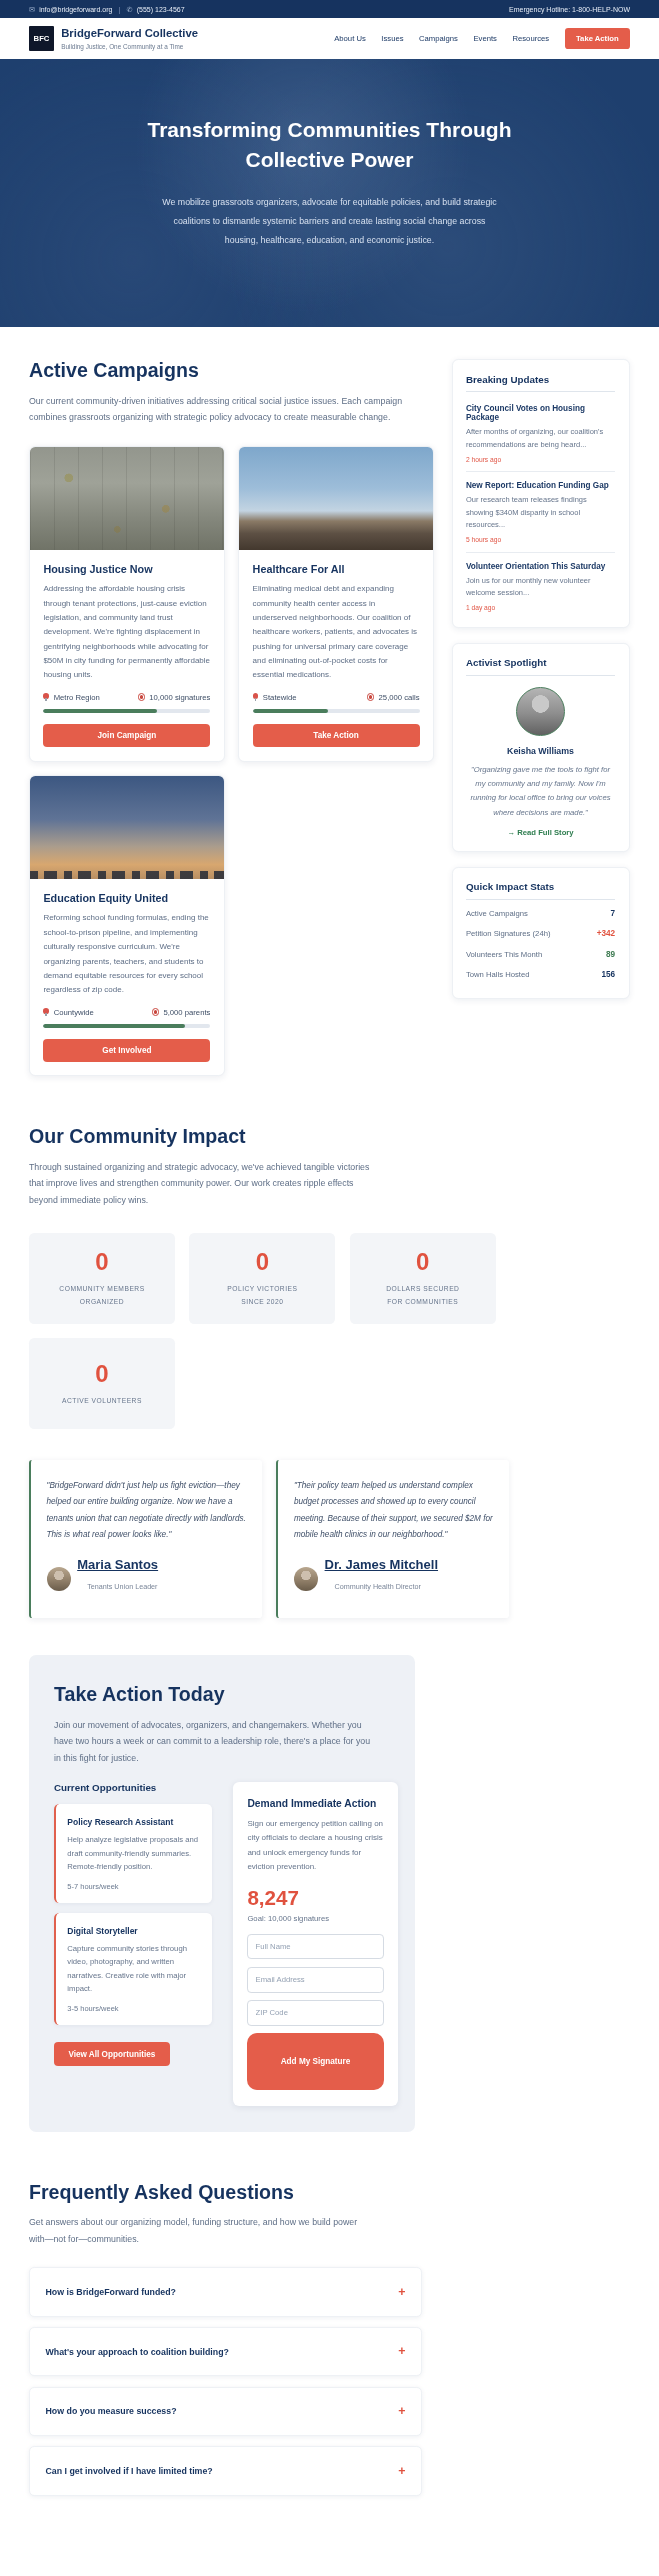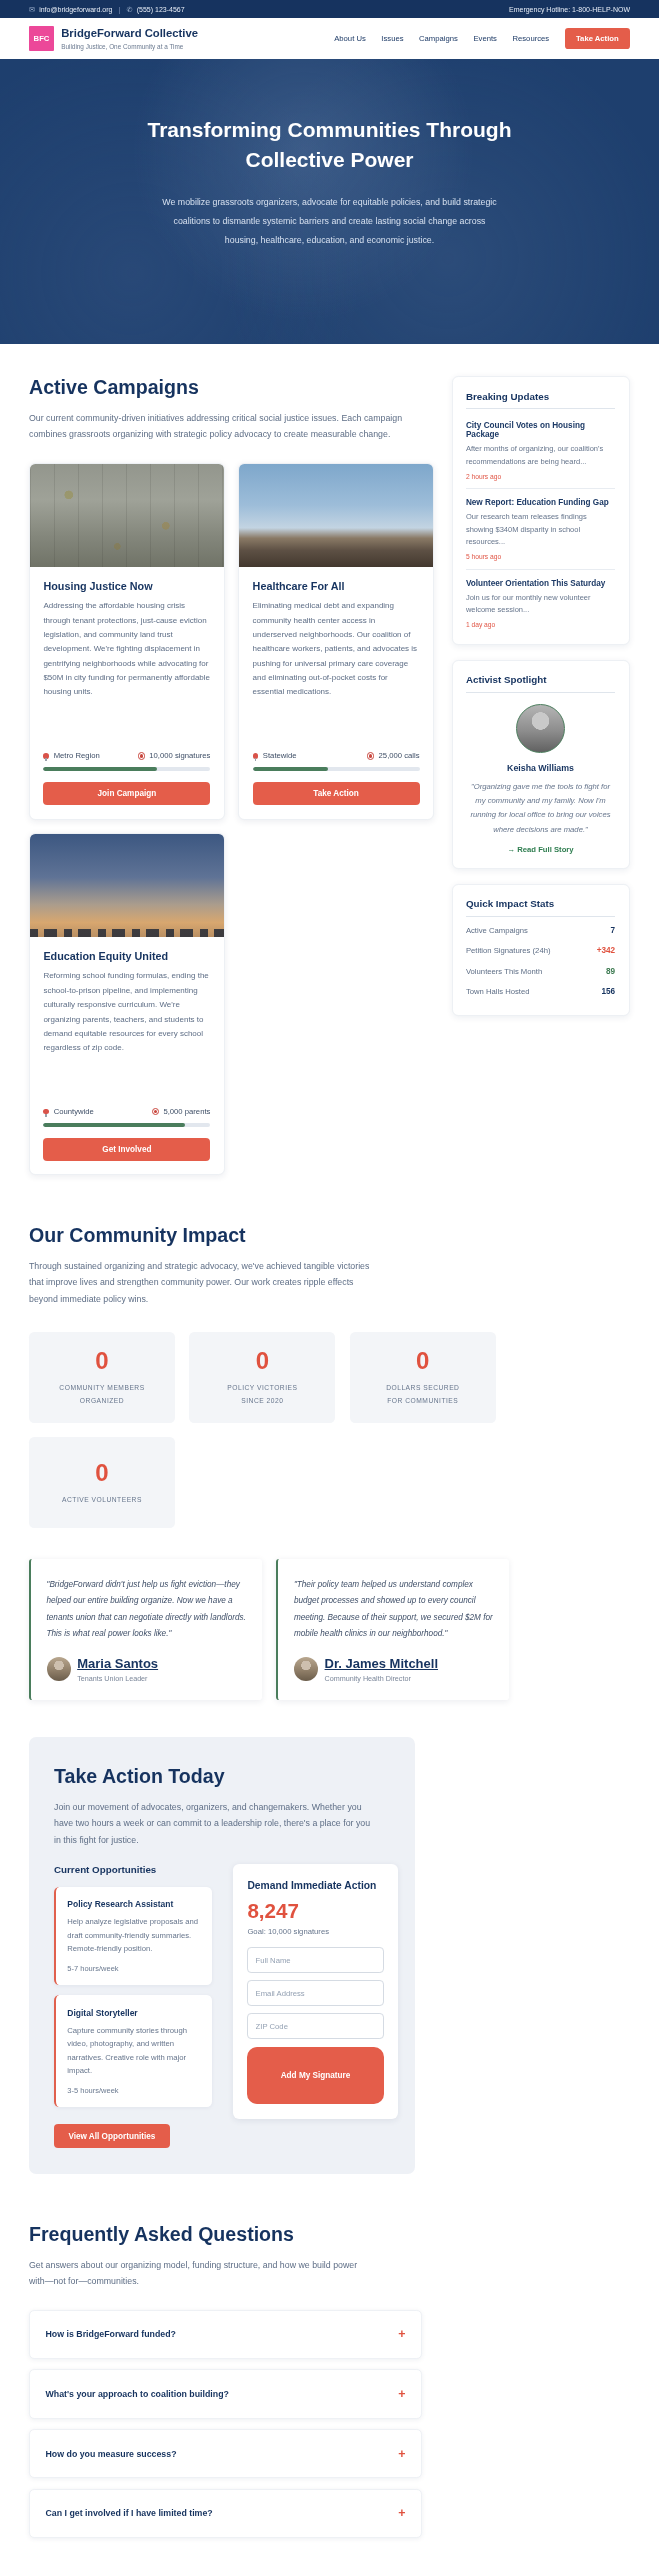--- a/index.html
+++ b/index.html
@@ -10,36 +10,36 @@
 
   
   .topbar { background:#16335f; color:#e8eef7; font-size:7px; padding:4.6px 29px; display:flex; justify-content:space-between; align-items:center; }
   .topbar .left { display:flex; align-items:center; gap:4.1px; }
   .topbar .glyph { color:#9fb3cf; font-size:7.2px; }
   .topbar .sep { color:#7d92b5; margin:0 2.1px; }
 
   
   .nav { background:#ffffff; padding:7.7px 29px; display:flex; align-items:center; justify-content:space-between; }
   .brand { display:flex; align-items:center; gap:7.2px; }
-  .logo-box { width:25px; height:25px; background:#ec4899; color:#fff; font-weight:bold; font-size:7.7px; display:flex; align-items:center; justify-content:center; border-radius:1px;text-align:right; }
+  .logo-box { width:25px; height:25px; background:#0f172a; color:#fff; font-weight:bold; font-size:7.7px; display:flex; align-items:center; justify-content:center; border-radius:1px;text-align:right; }
   .org-name { font-size:11.3px; font-weight:bold; color:#16335f; line-height:1.2; }
   .org-tagline { font-size:6.4px; color:#6b7a90; margin-top:2.1px; }
   .nav-links { display:flex; align-items:center; gap:15.5px; }
   .nav-link { font-size:7.7px; color:#1d3a66; cursor:pointer; }
   .btn { border:none; cursor:pointer; font-family:inherit; }
   .btn-red { background:#e45d4a; color:#fff; font-weight:bold; border-radius:3.1px; }
   .nav-cta { padding:5.7px 11.3px; font-size:7.7px; }
 
   
   .hero { background:
       radial-gradient(circle at 46% 32%, rgba(130,158,196,.28), rgba(130,158,196,0) 42%),
       radial-gradient(circle at 68% 70%, rgba(90,120,160,.22), rgba(90,120,160,0) 46%),
       radial-gradient(circle at 20% 75%, rgba(70,100,145,.25), rgba(70,100,145,0) 40%),
       #1e3f6e;
-    text-align:center; padding:56px 0 74px; }
+    text-align:center; padding:56px 0 57px; }
   .hero h1 { color:#ffffff; font-size:21px; line-height:1.45; font-weight:bold; max-width:371px; margin:0 auto; }
   .hero p { color:#d7e1f0; font-size:8.8px; line-height:2.15; max-width:340px; margin:17.5px auto 20.6px; }
   .hero-btns { display:flex; gap:9.3px; justify-content:center; }
   .hero-btn-primary { padding:7.7px 15.5px; font-size:8.2px; }
   .hero-btn-secondary { background:transparent; color:#fff; font-weight:bold; font-size:8.2px; padding:6.7px 14.4px; border:1px solid #ffffff; border-radius:3.1px; cursor:pointer; font-family:inherit; }
 
   
   .main-cols { display:grid; grid-template-columns:405px 178px; gap:17.5px; margin-top:32px; align-items:start; }
 
   h2.section-title { font-size:19.6px; color:#16335f; font-weight:bold; margin:0 0 10.3px; }
@@ -58,21 +58,21 @@
   .img-healthcare { background:
       linear-gradient(180deg,#7ea7cb 0%, #9dbdd9 40%, #c3d4e2 62%, #8a7a66 72%, #5d5044 84%, #43382e 100%); }
   .img-education { background:
       linear-gradient(180deg,#3c5781 0%, #5f7396 42%, #a99c8d 68%, #d8a76f 86%, #b98f63 100%); }
   .img-education::after { content:""; position:absolute; left:0; right:0; bottom:0; height:8.2px; opacity:.85;
       background:repeating-linear-gradient(90deg,#252b37 0 8.2px, rgba(37,43,55,0) 8.2px 14.4px, #252b37 14.4px 27px, rgba(37,43,55,0) 27px 34px); }
   .card-body { padding:13.4px; }
   .card-body h3 { margin:0 0 7.2px; font-size:10.8px; color:#16335f; font-weight:bold; }
   .card-body p { margin:0 0 10.3px; font-size:8px; color:#5e6e86; line-height:1.8; }
   .card-meta { display:flex; justify-content:space-between; align-items:center; font-size:7.7px; color:#3e4e66; margin-bottom:7.2px; }
-  .meta-item { display:flex; align-items:center;margin-top:41px; }
+  .meta-item { display:flex; align-items:flex-start; }
   .icon-pin { display:inline-block; width:5.7px; height:5.7px; background:#d9534a; border-radius:50%; position:relative; margin-right:4.6px; flex:none; }
   .icon-pin::after { content:""; position:absolute; left:2.1px; top:5.2px; width:1.5px; height:3.1px; background:#9aa0aa; }
   .icon-target { display:inline-block; width:7.7px; height:7.7px; border:1.5px solid #c9463d; border-radius:50%; position:relative; margin-right:4.1px; flex:none; }
   .icon-target::after { content:""; position:absolute; inset:1px; background:#c9463d; border-radius:50%; }
   .progress-track { height:4.1px; background:#e2e7ee; border-radius:2.1px; overflow:hidden; margin-bottom:10.3px; }
   .progress-fill { height:100%; background:#4a7d5c; border-radius:2.1px; }
   .card-cta { width:100%; padding:7.2px; font-size:8.2px; border-radius:4.1px; }
 
   
   .sidebar { display:flex; flex-direction:column; gap:15.5px; }
@@ -104,21 +104,21 @@
 
   
   .testimonials { display:grid; grid-template-columns:repeat(2, 233px); gap:14.4px; margin-top:31px; }
   .t-card { background:#fff; border-left:2.1px solid #4a7d5c; border-radius:3.1px; box-shadow:0 1.5px 6.2px rgba(20,40,80,.08); padding:17.5px 15.5px; }
   .t-quote { font-size:8.2px; font-style:italic; color:#3f4f68; line-height:2.0; margin:0 0 13.4px; }
   .t-author { display:flex; align-items:center; gap:6.7px; }
   .avatar-sm { width:24px; height:24px; border-radius:50%; flex:none;
       background: radial-gradient(circle at 50% 35%, #cdbfae 0 24%, rgba(0,0,0,0) 25%), linear-gradient(180deg,#b9a78f 0%, #8d7c66 60%, #6a5c4a 100%); }
   .avatar-sm.alt { background: radial-gradient(circle at 50% 35%, #d6c6a8 0 24%, rgba(0,0,0,0) 25%), linear-gradient(180deg,#c2b291 0%, #97однако 0, #97876a 60%, #715f4a 100%); }
   .t-name { font-size:13px; font-weight:bold; color:#16335f; margin:0 0 3.1px;text-decoration:underline; }
-  .t-role { font-size:7.2px; color:#7a8699; margin:0; }
+  .t-role { font-size:7.2px; color:#7a8699; margin:10px; }
 
   
   .take-action { margin-top:37px; background:#eef1f6; border-radius:7.2px; width:386px; padding:28px 25px 26px; }
   .take-action .section-intro { max-width:319px; margin-bottom:15.5px; }
   .ta-sub { font-size:9.8px; font-weight:bold; color:#16335f; margin:0 0 11.3px; }
   .ta-grid { display:grid; grid-template-columns:158px 165px; gap:21px; align-items:start; }
   .opp-card { background:#fff; border-left:2.1px solid #e0604d; border-radius:5.2px; padding:12.4px 11.3px; margin-bottom:10.3px; box-shadow:0 1px 4.1px rgba(20,40,80,.06); }
   .opp-title { font-size:8.5px; font-weight:bold; color:#16335f; margin:0 0 6.2px; }
   .opp-desc { font-size:7.7px; color:#66758c; line-height:1.75; margin:0 0 8.2px; }
   .opp-hours { font-size:7.5px; color:#6b7a90; }
@@ -363,20 +363,21 @@
         <div class="opp-card">
           <p class="opp-title">Digital Storyteller</p>
           <p class="opp-desc">Capture community stories through video, photography, and written narratives. Creative role with major impact.</p>
           <div class="opp-hours">3-5 hours/week</div>
         </div>
         <button class="btn btn-red view-all">View All Opportunities</button>
       </div>
 
       <div class="petition">
         <h3>Demand Immediate Action</h3>
+        <p class="petition-desc">Sign our emergency petition calling on city officials to declare a housing crisis and unlock emergency funds for eviction prevention.</p>
         <div class="petition-count">8,247</div>
         <p class="petition-goal">Goal: 10,000 signatures</p>
         <input type="text" placeholder="Full Name" style="">
         <input type="text" placeholder="Email Address" style="">
         <input type="text" placeholder="ZIP Code" style="">
         <button class="btn btn-red petition-submit">Add My Signature</button>
       </div>
     </div>
   </div>
 

